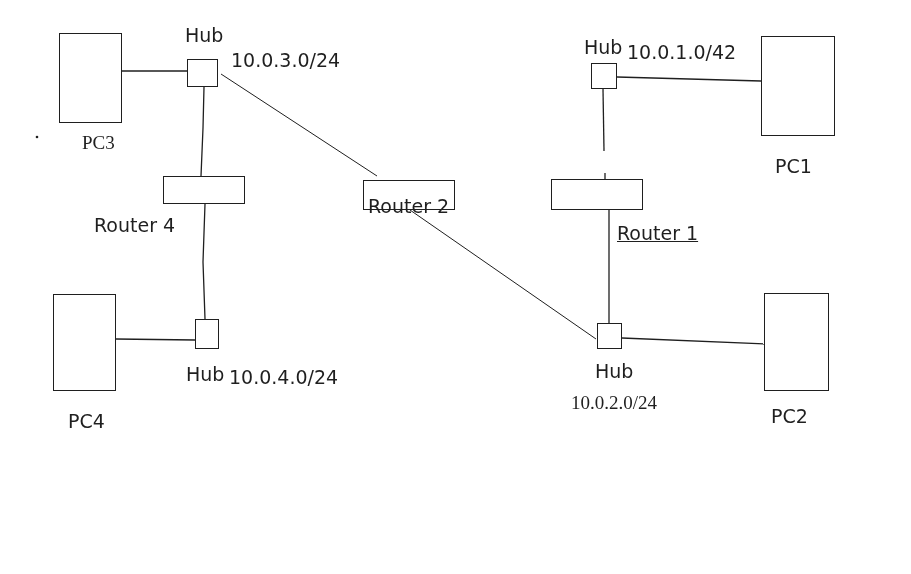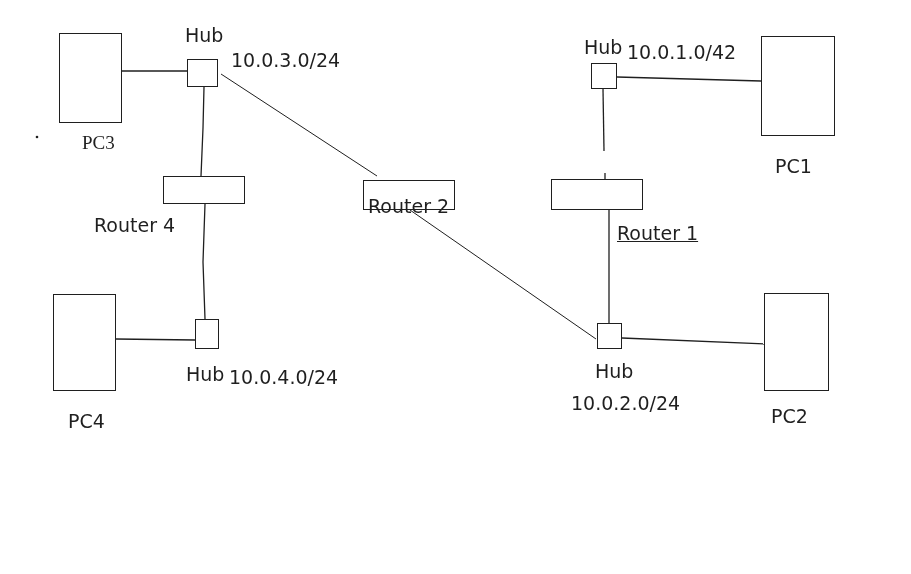--- a/index.html
+++ b/index.html
@@ -58,21 +58,21 @@
   .router4-lbl { left: 94px;  top: 215px; text-align: right; }
   .pc4-lbl     { left: 68px;  top: 411px; }
   .hub4-lbl    { left: 186px; top: 364px; }
   .net4-lbl    { left: 229px; top: 367px; }
   .router2-lbl { left: 368px; top: 148px; margin-top: 48px; }
   .hub1-lbl    { left: 584px; top: 37px;  }
   .net1-lbl    { left: 627px; top: 42px;  }
   .pc1-lbl     { left: 775px; top: 156px; }
   .router1-lbl { left: 617px; top: 223px; text-decoration: underline; }
   .hub2-lbl    { left: 595px; top: 361px; }
-  .net2-lbl    { left: 571px; top: 393px; }
+  .net2-lbl    { left: 571px; top: 393px; font-family: Liberation Serif, serif; }
   .pc2-lbl     { left: 771px; top: 406px; }
 </style>
 </head>
 <body>
 
 <div class="canvas">
 
   <svg class="wires" viewBox="0 0 911 574" xmlns="http://www.w3.org/2000/svg" stroke="#1f1f1f" stroke-width="1.3" fill="none">
     <line x1="122" y1="71" x2="187" y2="71"></line>
     <polyline points="204,87 203,128 201,176"></polyline>

